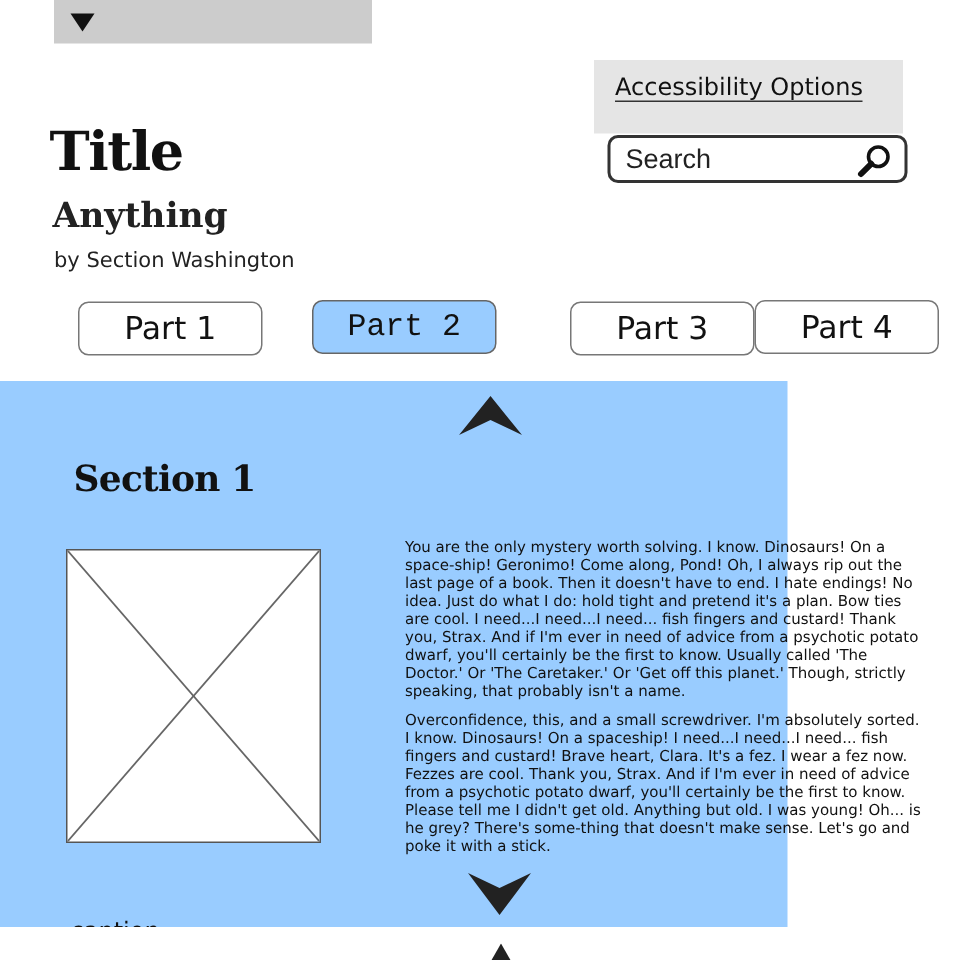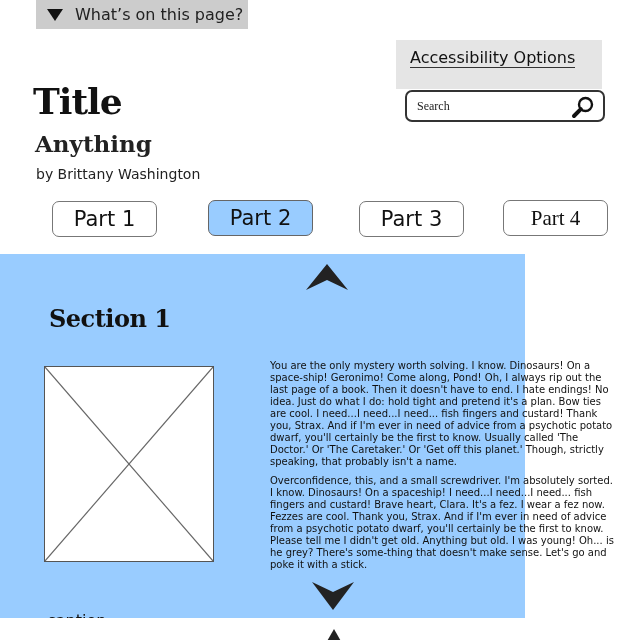--- a/index.html
+++ b/index.html
@@ -38,34 +38,34 @@
   .byline {
     position: absolute; left: 36px; top: 165px; font-size: 14px; line-height: 18px; color: #222;
   }
 
   .search {
     position: absolute; left: 405px; top: 90px; width: 200px; height: 32px;
     border: 2px solid #333; border-radius: 7px; background: #fff;
     display: flex; align-items: center;
   }
   .search input {
-    border: none; outline: none; background: transparent; font-family: Liberation Serif, serif;
-    font-size: 12px; color: #8b5cf6; margin-left: 10px; width: 150px;
+    border: none; outline: none; background: transparent; font-family: Liberation Sans, sans-serif;
+    font-size: 18px; color: #8b5cf6; margin-left: 10px; width: 150px;
   }
   .search input::placeholder { color: #222; }
   .search .mag { position: absolute; right: 8px; top: 3px; width: 24px; height: 24px; }
 
   .part-tabs { position: absolute; top: 200px; left: 0; width: 640px; height: 40px; }
   .part-tab {
-    position: absolute; height: 36px; width: 105px;
+    position: absolute; height: 36px; width: 123px;
     border: 1.5px solid #777; border-radius: 7px; background: #fff;
     font-size: 21px; color: #111; display: flex; align-items: center; justify-content: center;
     cursor: pointer;
   }
-  .part-tab.active { background: #99ccff; border-color: #666; }
+  .part-tab.active { background: #99ccff; border-color: #666; font-family: Liberation Mono, monospace; }
 
   .section {
     position: absolute; left: 0; top: 254px; width: 525px; height: 364px; background: #99ccff;
   }
   .arrow-up { position: absolute; left: 306px; top: 10px; width: 42px; height: 30px; }
   .arrow-down { position: absolute; left: 312px; top: 326px; width: 42px; height: 30px; }
   .section-title {
     position: absolute; left: 49px; top: 50px; font-family: "DejaVu Serif", serif;
     font-size: 24px; color: #111; letter-spacing: -0.5px;
   }
@@ -83,44 +83,43 @@
   .body-text p { margin-bottom: 7px; }
 
   .next-section { position: absolute; left: 0; top: 618px; width: 640px; height: 22px; background: #fff; }
   .arrow-up-next { position: absolute; left: 316px; top: 11px; width: 36px; height: 14px; }
 </style>
 </head>
 <body>
 
 <div class="toc-toggle">
   <span class="tri"></span>
-  <span class="label">What’s on this page?</span>
 </div>
 
 <div class="access-box">
   <a href="#">Accessibility Options</a>
 </div>
 
 <h1 class="title">Title</h1>
 <h2 class="subtitle">Anything</h2>
-<div class="byline">by Brittany Washington</div>
+<div class="byline">by Section Washington</div>
 
 <div class="search">
   <input type="text" placeholder="Search" style="">
   <svg class="mag" viewBox="0 0 24 24">
     <circle cx="14.5" cy="9.5" r="6.5" fill="none" stroke="#111" stroke-width="2.4"></circle>
     <line x1="9.8" y1="14.2" x2="3" y2="21" stroke="#111" stroke-width="4" stroke-linecap="round"></line>
   </svg>
 </div>
 
 <nav class="part-tabs">
   <div class="part-tab" style="left:52px;top:1px;">Part 1</div>
   <div class="part-tab active" style="left:208px;top:0px;">Part 2</div>
-  <div class="part-tab" style="left:359px;top:1px;">Part 3</div>
-  <div class="part-tab" style="left:503px;top:0px;font-family:Liberation Serif, serif;">Part 4</div>
+  <div class="part-tab" style="left:380px;top:1px;">Part 3</div>
+  <div class="part-tab" style="left:503px;top:0px;">Part 4</div>
 </nav>
 
 <section class="section">
   <svg class="arrow-up" viewBox="0 0 42 30">
     <polygon points="21,0 42,26 21,16 0,26" fill="#222"></polygon>
   </svg>
 
   <h3 class="section-title">Section 1</h3>
 
   <div class="placeholder-img">

